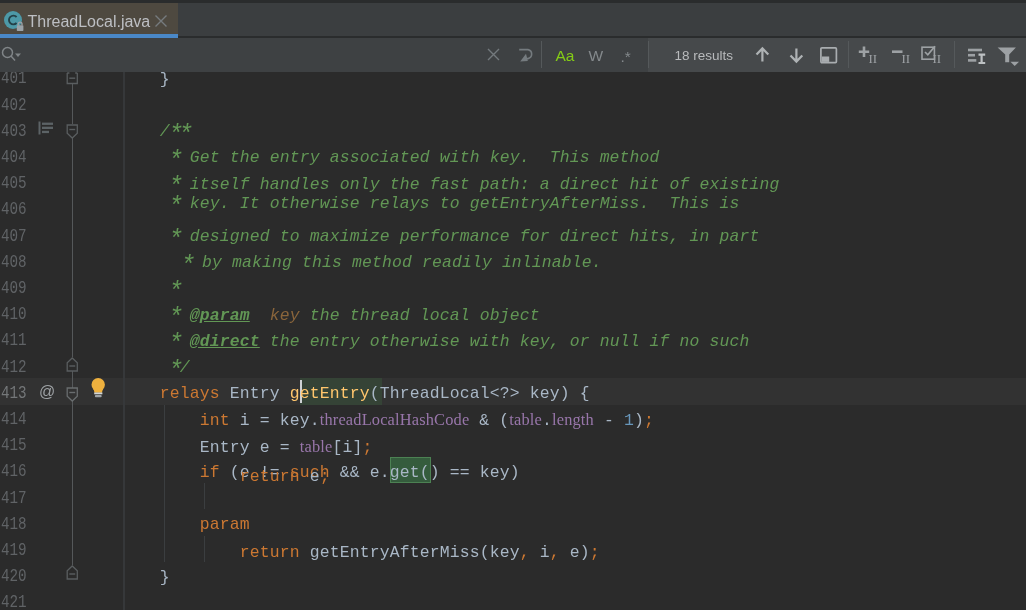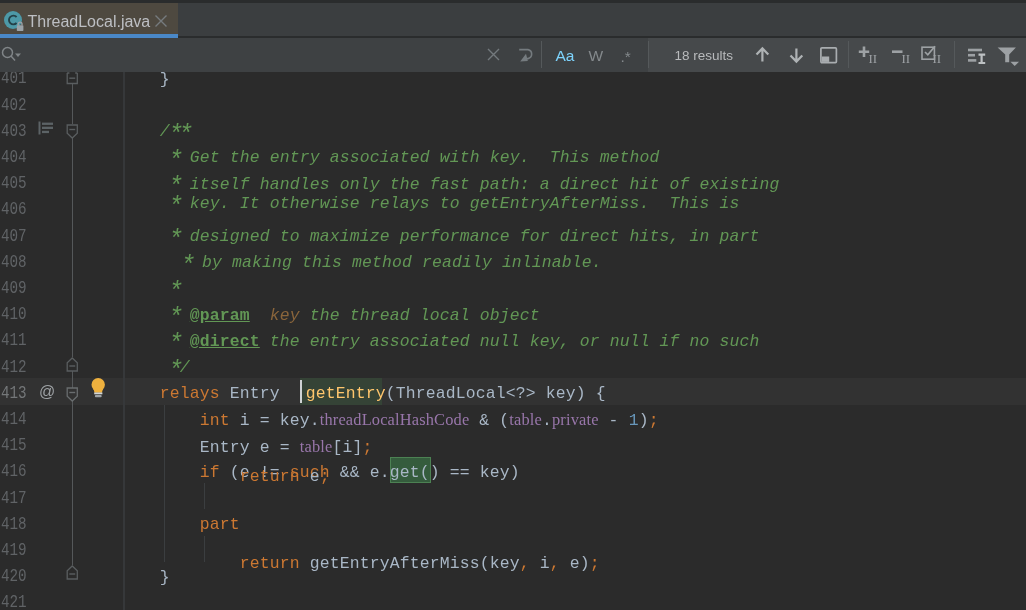--- a/index.html
+++ b/index.html
@@ -4,25 +4,25 @@
 <style>
   html,body{margin:0;padding:0;}
   body{width:1026px;height:610px;overflow:hidden;position:relative;background:#2b2b2b;
        font-family:"Liberation Sans",sans-serif;}
   .abs{position:absolute;}
   
   .code{font-family:"Liberation Mono",monospace;font-size:16.4px;letter-spacing:0.16px;
         line-height:26.2px;white-space:pre;color:#A9B7C6;}
   .k{color:#CC7832;}
   .c{color:#629755;font-style:italic;}
-  .tag{color:#629755;font-weight:bold;text-decoration:underline;}
+  .tag{color:#629755;font-style:italic;font-weight:bold;text-decoration:underline;}
   .tv{color:#8A653B;font-style:italic;}
   .f{color:#9876AA;font-family:Liberation Serif, serif;}
   .n{color:#6897BB;}
-  .m{color:#FFC66D;margin-left:16px;}
+  .m{color:#FFC66D;}
   .s{color:#CC7832;}
   .st{font-size:25px;vertical-align:-5.6px;letter-spacing:-5.01px;position:relative;left:-1.8px;}
   .ln{font-family:"Liberation Mono",monospace;font-size:19px;letter-spacing:0;
       color:#606366;line-height:26.2px;transform:scaleX(0.75);transform-origin:0 50%;}
 </style>
 </head>
 <body>
 
 <div class="abs" style="left:0;top:0;width:1026px;height:37.5px;background:#3B3E40;"></div>
 <div class="abs" style="left:0;top:0;width:1026px;height:2.5px;background:#2A2C2D;"></div>
@@ -61,21 +61,21 @@
 <svg class="abs" style="left:517px;top:46px;" width="18" height="18" viewBox="0 0 18 18">
   <path d="M 2.2 3.6 H 11 A 4.6 4.6 0 0 1 11 12.6 H 9.5" fill="none" stroke="#757B7F" stroke-width="1.6"></path>
   <path d="M 3.2 15.6 L 9 7.8 L 10.8 14.9 Z" fill="#757B7F"></path>
 </svg>
 
 <div class="abs" style="left:541px;top:41px;width:1.2px;height:27px;background:#55595B;"></div>
 <div class="abs" style="left:648px;top:41px;width:1.2px;height:27px;background:#55595B;"></div>
 <div class="abs" style="left:848px;top:41px;width:1.2px;height:27px;background:#55595B;"></div>
 <div class="abs" style="left:954px;top:41px;width:1.2px;height:27px;background:#55595B;"></div>
 
-<div class="abs" style="left:555.5px;top:46.5px;font-size:15.5px;color:#7dd3fc;">Aa</div>
+<div class="abs" style="left:555.5px;top:46.5px;font-size:15.5px;color:#84cc16;">Aa</div>
 <div class="abs" style="left:588.5px;top:46.5px;font-size:15.5px;color:#84898C;">W</div>
 <div class="abs" style="left:620.5px;top:48px;font-size:15.5px;color:#84898C;">.*</div>
 
 <div class="abs" style="left:674.5px;top:47.5px;font-size:13.5px;color:#B8BABC;">18 results</div>
 
 <svg class="abs" style="left:754px;top:46px;" width="17" height="18" viewBox="0 0 17 18">
   <path d="M 8.4 15.6 V 2.8 M 2.5 8.6 L 8.4 2.4 L 14.3 8.6" fill="none" stroke="#AEB2B4" stroke-width="2.2"></path>
 </svg>
 <svg class="abs" style="left:788px;top:46px;" width="17" height="18" viewBox="0 0 17 18">
   <path d="M 8.4 2.4 V 15.2 M 2.5 9.4 L 8.4 15.6 L 14.3 9.4" fill="none" stroke="#AEB2B4" stroke-width="2.2"></path>
@@ -197,24 +197,24 @@
   <div id="codelines">
       <div class="abs code" style="left: 159.8px; top: -5.2px; height: 26.2px;"><span>}</span></div>
       <div class="abs code" style="left: 159.8px; top: 47.2px; height: 26.2px;"><span class="c">/<span class="st">*</span><span class="st">*</span></span></div>
       <div class="abs code" style="left: 159.8px; top: 73.4px; height: 26.2px;"><span class="c"> <span class="st">*</span> Get the entry associated with key.  This method</span></div>
       <div class="abs code" style="left: 159.8px; top: 99.6px; height: 26.2px;"><span class="c"> <span class="st">*</span> itself handles only the fast path: a direct hit of existing</span></div>
       <div class="abs code" style="left: 159.8px; top: 119px; height: 26.2px;"><span class="c"> <span class="st">*</span> key. It otherwise relays to getEntryAfterMiss.  This is</span></div>
       <div class="abs code" style="left: 159.8px; top: 152px; height: 26.2px;"><span class="c"> <span class="st">*</span> designed to maximize performance for direct hits, in part</span></div>
       <div class="abs code" style="left: 172px; top: 178.2px; height: 26.2px;"><span class="c"> <span class="st">*</span> by making this method readily inlinable.</span></div>
       <div class="abs code" style="left: 159.8px; top: 204.4px; height: 26.2px;"><span class="c"> <span class="st">*</span></span></div>
       <div class="abs code" style="left: 159.8px; top: 230.6px; height: 26.2px;"><span class="c"> <span class="st">*</span> </span><span class="tag">@param</span><span class="c">  </span><span class="tv">key</span><span class="c"> the thread local object</span></div>
-      <div class="abs code" style="left: 159.8px; top: 256.8px; height: 26.2px;"><span class="c"> <span class="st">*</span> </span><span class="tag">@direct</span><span class="c"> the entry associated null key, or null if no such</span></div>
+      <div class="abs code" style="left: 159.8px; top: 256.8px; height: 26.2px;"><span class="c"> <span class="st">*</span> </span><span class="tag">@direct</span><span class="c"> the entry otherwise with key, or null if no such</span></div>
       <div class="abs code" style="left: 159.8px; top: 283px; height: 26.2px;"><span class="c"> <span class="st">*</span>/</span></div>
       <div class="abs code" style="left: 159.8px; top: 309.2px; height: 26.2px;"><span class="k">relays</span><span> Entry </span><span class="m">getEntry</span><span>(ThreadLocal&lt;?&gt; key) {</span></div>
-      <div class="abs code" style="left: 159.8px; top: 335.4px; height: 26.2px;"><span>    </span><span class="k">int</span><span> i = key.</span><span class="f">threadLocalHashCode</span><span> &amp; (</span><span class="f">table</span><span>.</span><span class="f">private</span><span> - </span><span class="n">1</span><span>)</span><span class="s">;</span></div>
+      <div class="abs code" style="left: 159.8px; top: 335.4px; height: 26.2px;"><span>    </span><span class="k">int</span><span> i = key.</span><span class="f">threadLocalHashCode</span><span> &amp; (</span><span class="f">table</span><span>.</span><span class="f">length</span><span> - </span><span class="n">1</span><span>)</span><span class="s">;</span></div>
       <div class="abs code" style="left: 159.8px; top: 361.6px; height: 26.2px; text-align: right;"><span>    Entry e = </span><span class="f">table</span><span>[i]</span><span class="s">;</span></div>
       <div class="abs code" style="left: 159.8px; top: 387.8px; height: 26.2px;"><span>    </span><span class="k">if</span><span> (e != </span><span class="k">such</span><span> &amp;&amp; e.get() == key)</span></div>
       <div class="abs code" style="left: 159.8px; top: 392px; height: 26.2px;"><span>        </span><span class="k">return</span><span> e</span><span class="s">;</span></div>
-      <div class="abs code" style="left: 159.8px; top: 440.2px; height: 26.2px;"><span>    </span><span class="k">part</span></div>
-      <div class="abs code" style="left: 159.8px; top: 479px; height: 26.2px;"><span>        </span><span class="k">return</span><span> getEntryAfterMiss(key</span><span class="s">,</span><span> i</span><span class="s">,</span><span> e)</span><span class="s">;</span></div>
+      <div class="abs code" style="left: 159.8px; top: 440.2px; height: 26.2px;"><span>    </span><span class="k">param</span></div>
+      <div class="abs code" style="left: 159.8px; top: 468px; height: 26.2px;"><span>        </span><span class="k">return</span><span> getEntryAfterMiss(key</span><span class="s">,</span><span> i</span><span class="s">,</span><span> e)</span><span class="s">;</span></div>
       <div class="abs code" style="left: 159.8px; top: 492.6px; height: 26.2px;"><span>}</span></div>
     </div>
 </div>
 
 </body></html>

